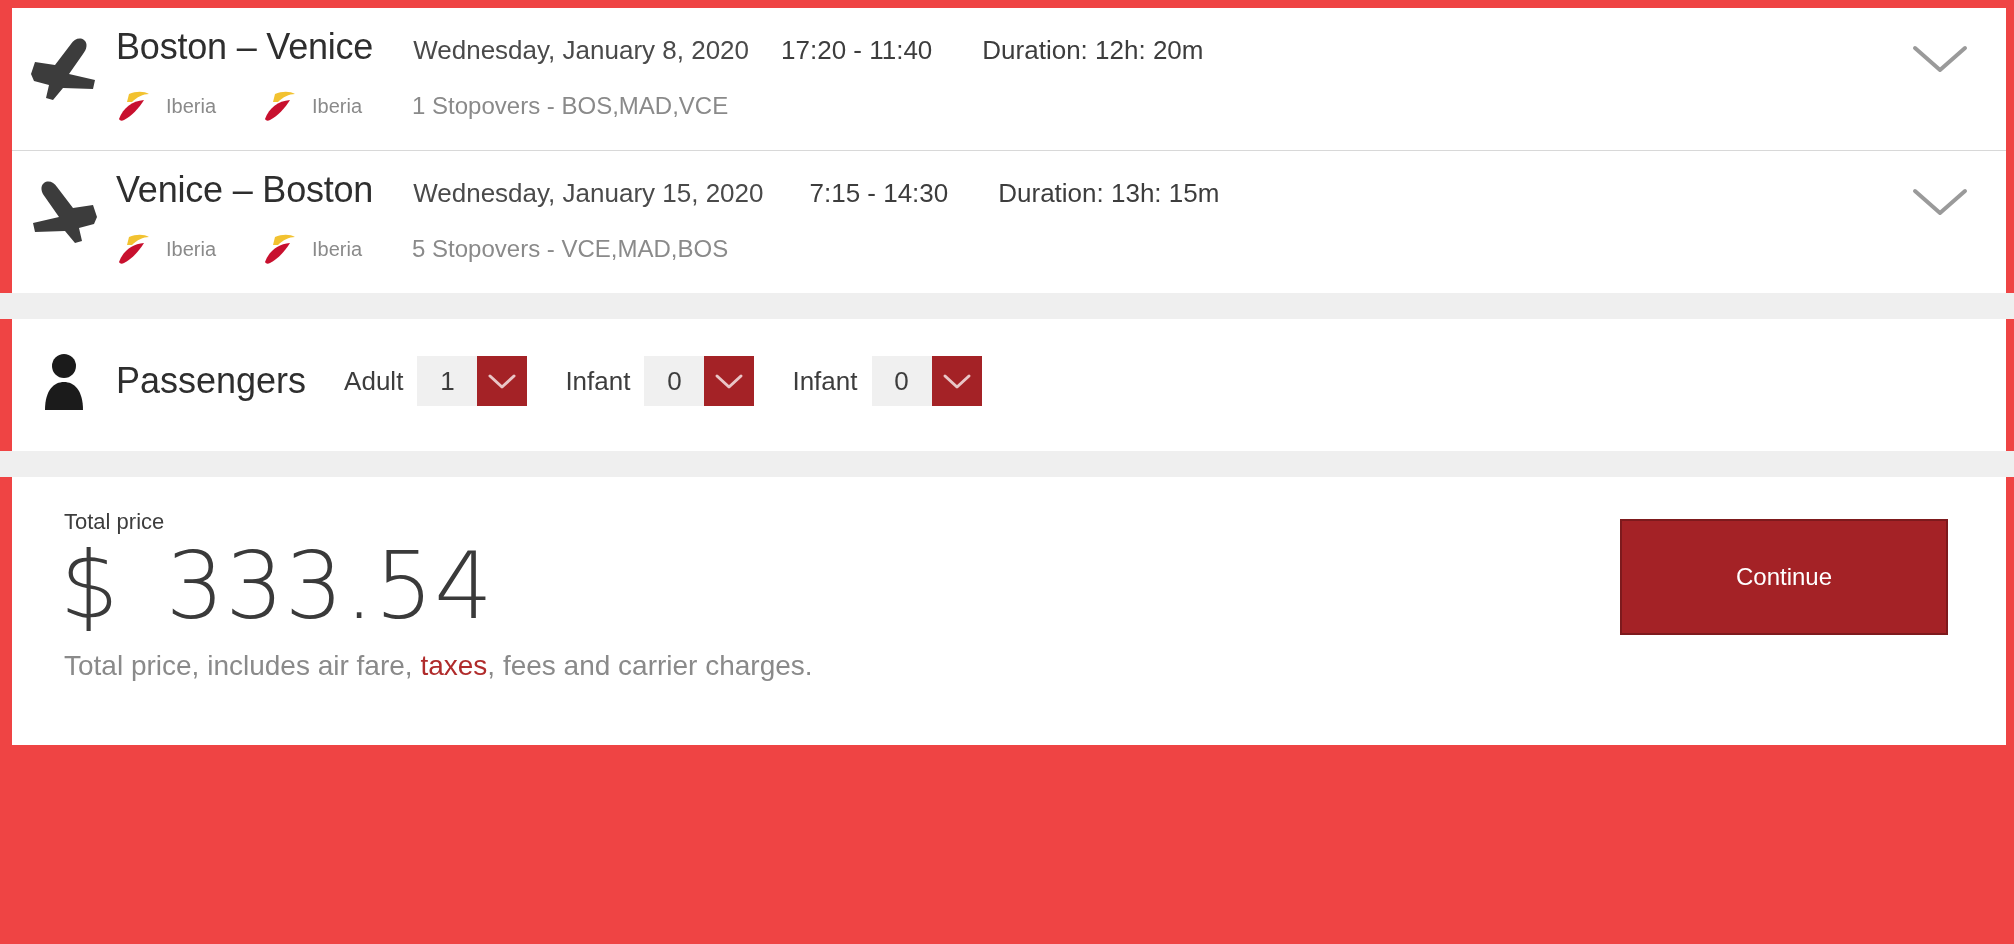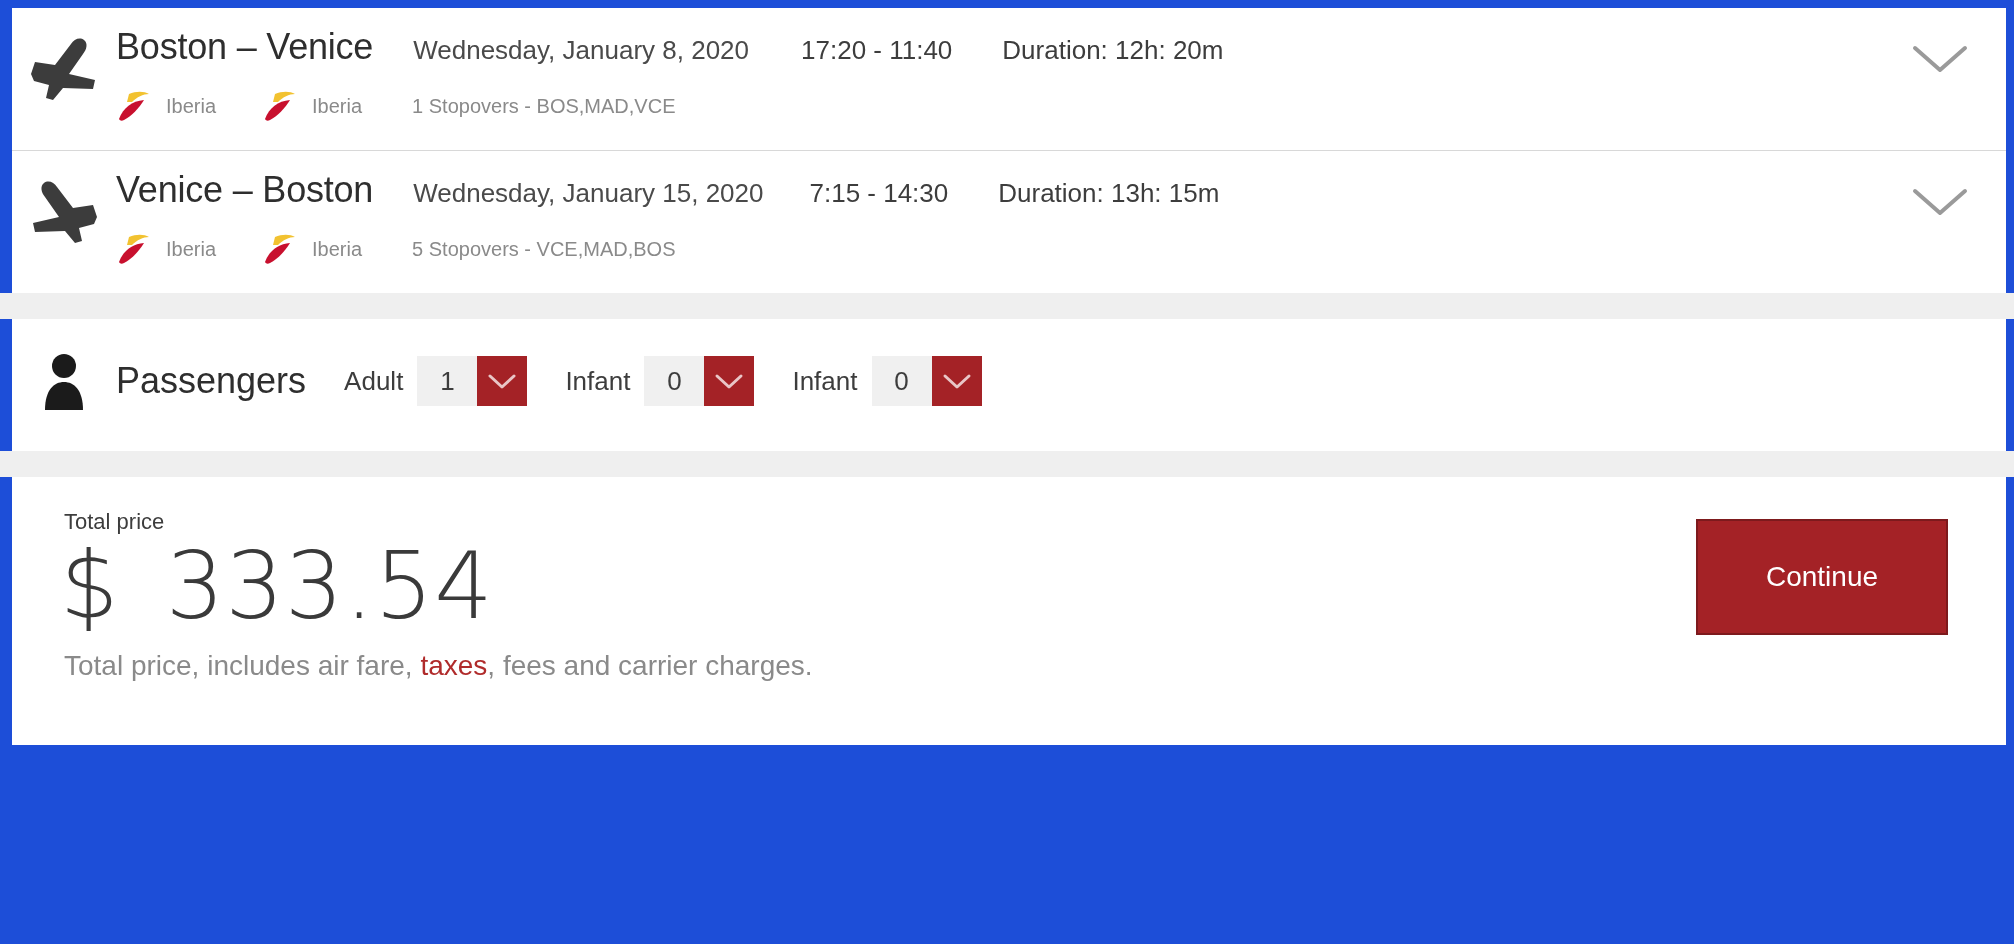--- a/index.html
+++ b/index.html
@@ -15,21 +15,21 @@
     -webkit-font-smoothing: antialiased;
     overflow: hidden;
   }
 
   .page {
     position: relative;
     width: 2014px;
     height: 944px;
     box-sizing: border-box;
     padding: 8px 0 0 0;
-    background: #1d4ed8;
+    background: #ef4444;
   }
 
   
   .card {
     background: #ffffff;
     margin: 0 8px 0 12px;
     box-sizing: border-box;
   }
 
   .gap {
@@ -126,21 +126,21 @@
   }
 
   .iberia-logo {
     width: 40px;
     height: 34px;
     flex: 0 0 40px;
     display: block;
   }
 
   .stopovers {
-    font-size: 20px;
+    font-size: 24px;
     color: #8a8a8a;
     white-space: nowrap;
   }
 
   .chevron-toggle {
     position: absolute;
     right: 36px;
     top: 34px;
     width: 60px;
     height: 40px;
@@ -250,26 +250,26 @@
 
   .total-note a {
     color: #b02b2b;
     text-decoration: none;
   }
 
   .continue-btn {
     position: absolute;
     right: 58px;
     top: 42px;
-    width: 252px;
+    width: 328px;
     height: 116px;
     background: #a42226;
     border: 2px solid #7d1a1d;
     color: #ffffff;
-    font-size: 28px;
+    font-size: 24px;
     font-family: "Liberation Sans", sans-serif;
     display: flex;
     align-items: center;
     justify-content: center;
     cursor: pointer;
     box-sizing: border-box;
   }
 </style>
 </head>
 <body>
@@ -283,21 +283,21 @@
         <svg width="78" height="68" viewBox="0 0 78 68" aria-hidden="true">
           <g fill="#3c3c3c">
             <path d="M6 40 L10 28 L30 31 L46 10 C49 5 55 3 59 6 C63 9 62 15 58 20 L44 40 L70 46 L68 55 L38 54 L28 66 L21 64 L24 51 L9 47 Z"></path>
           </g>
         </svg>
       </div>
       <div class="flight-body">
         <div class="flight-line-top">
           <span class="route-name">Boston – Venice</span>
           <span class="flight-date" style="margin-left:40px;text-align:center;">Wednesday, January 8, 2020</span>
-          <span class="flight-time" style="margin-left:52px;">17:20 - 11:40</span>
+          <span class="flight-time" style="margin-left:32px;">17:20 - 11:40</span>
           <span class="flight-duration" style="margin-left:50px;">Duration: 12h: 20m</span>
         </div>
         <div class="flight-line-bottom">
           <span class="carrier">
             <svg class="iberia-logo" viewBox="0 0 40 34" aria-hidden="true">
               <path d="M13 5 C20 2 28 2 33 5 C27 5 21 8 16 13 L11 13 Z" fill="#f2c230"></path>
               <path d="M3 30 C7 19 16 12 28 11 C23 19 16 27 8 31 C6 32 4 32 3 30 Z" fill="#c8102e"></path>
             </svg>
             <span class="carrier-name">Iberia</span>
           </span>

